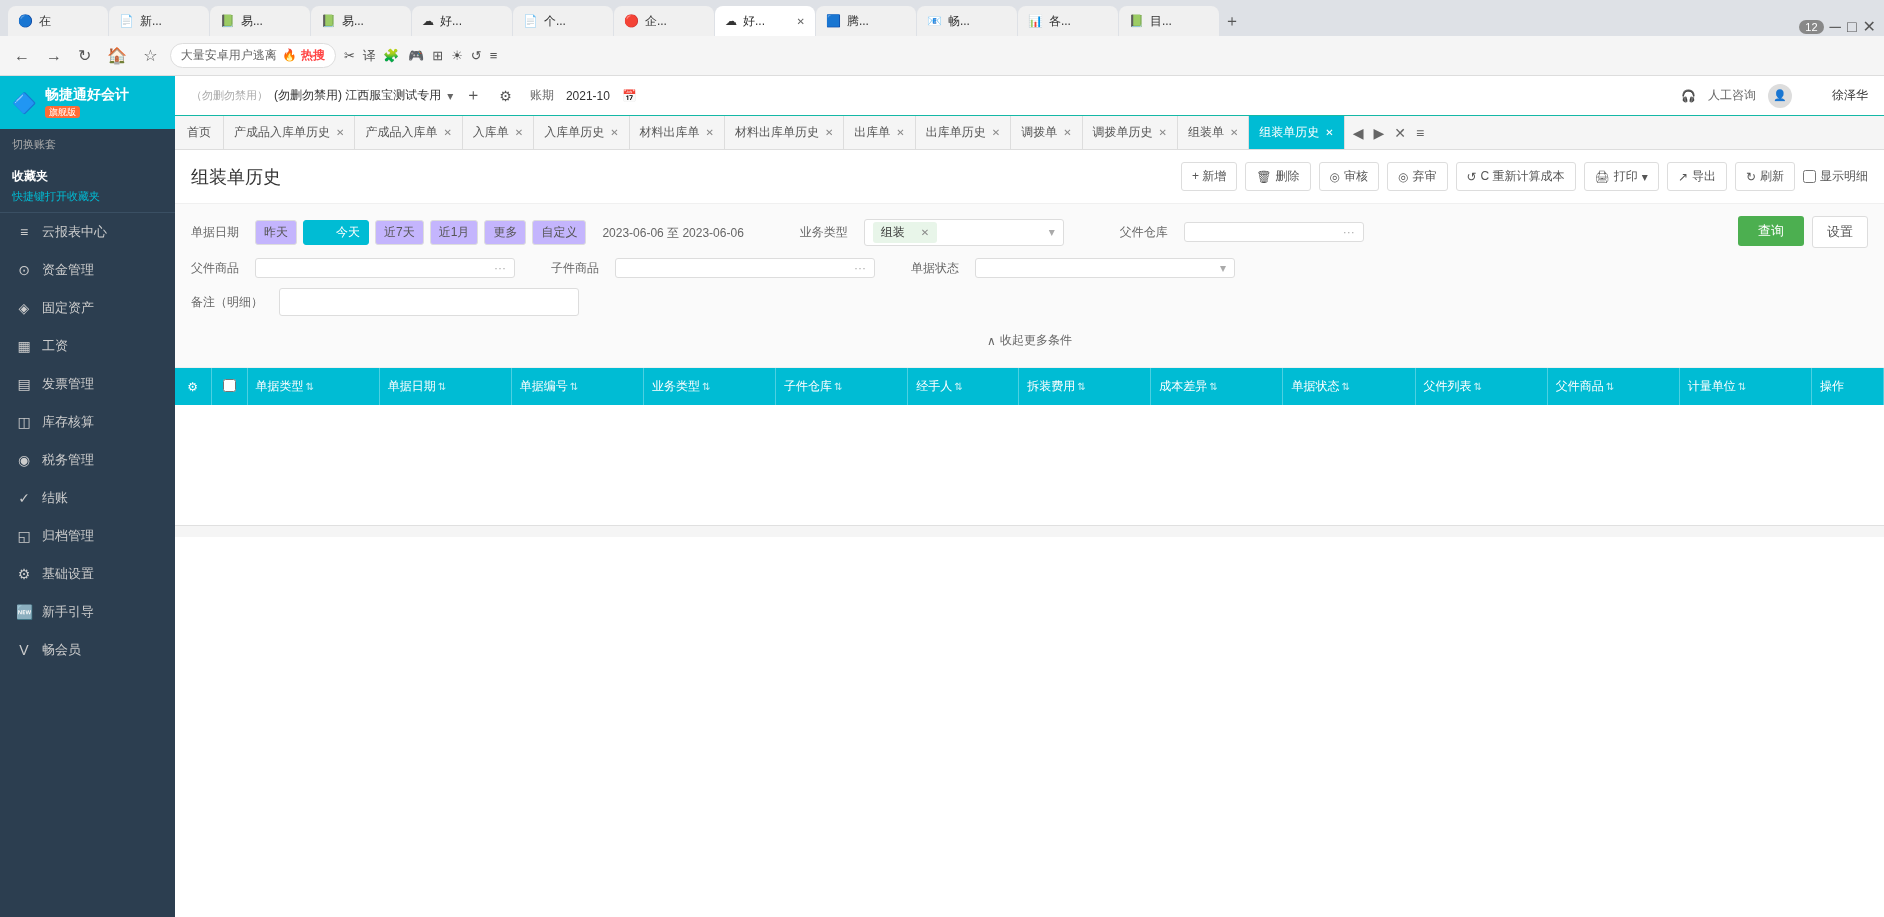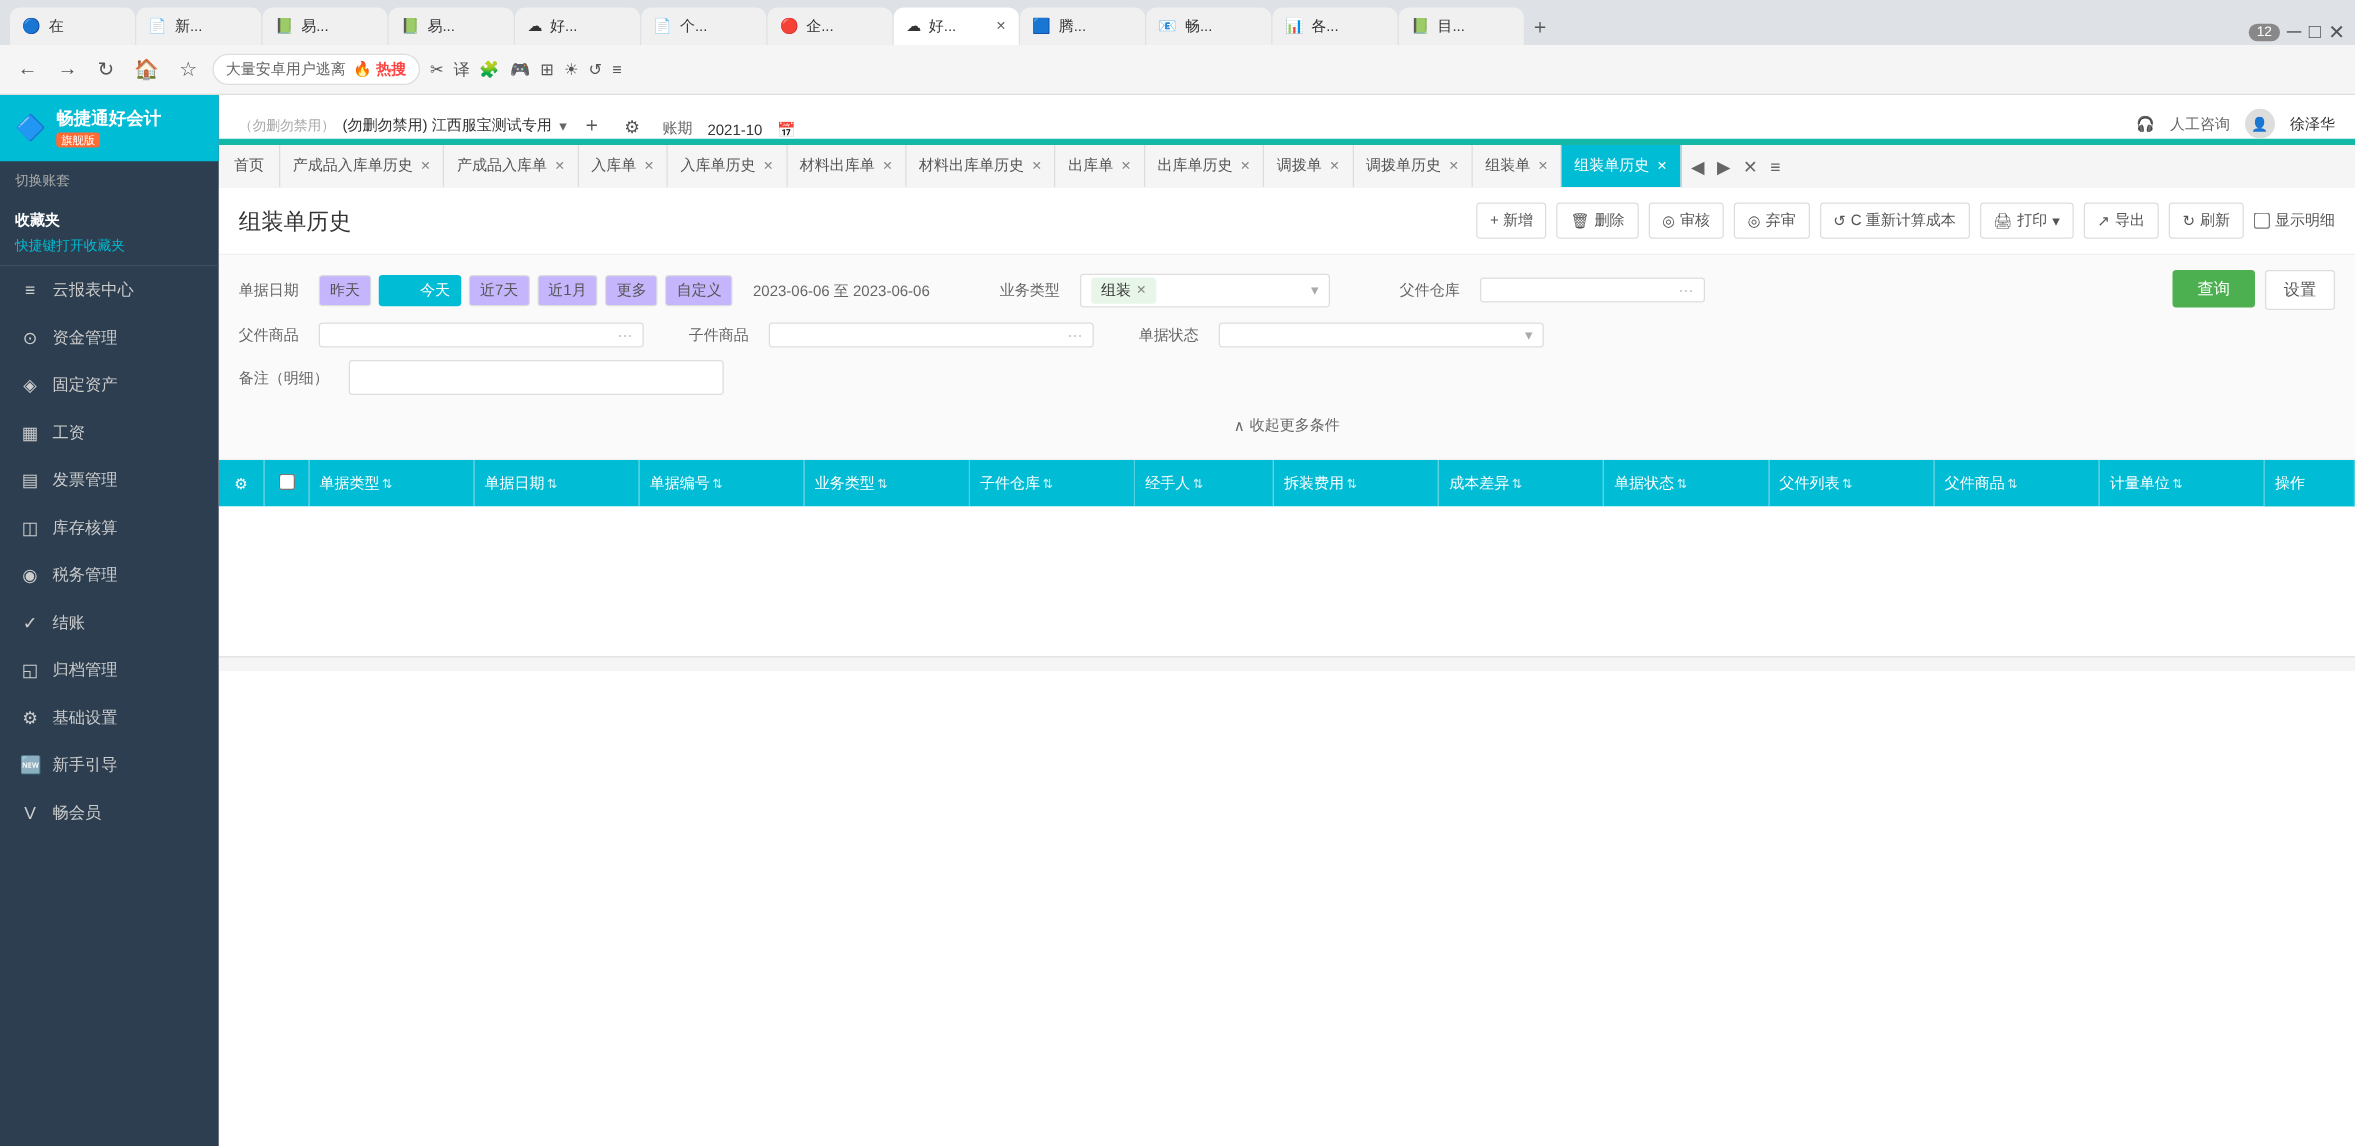--- a/index.html
+++ b/index.html
@@ -32,28 +32,28 @@
     .sidebar-favorites-title { color: #fff; font-weight: bold; margin-bottom: 4px; }
     .sidebar-favorites-link { color: #00bcd4; font-size: 11px; cursor: pointer; }
     .sidebar-nav { flex: 1; overflow-y: auto; }
     .nav-item { display: flex; align-items: center; gap: 10px; padding: 10px 16px; color: #ccc; cursor: pointer; font-size: 13px; }
     .nav-item .nav-icon { font-size: 14px; width: 16px; text-align: center; }
 
     
     .main-content { flex: 1; display: flex; flex-direction: column; overflow: hidden; }
 
     
-    .app-header { background: #fff; border-bottom: 5px solid #14b8a6; padding: 0 16px; display: flex; align-items: flex-end; height: 40px; gap: 12px; }
+    .app-header { background: #fff; border-bottom: 1px solid #14b8a6; padding: 0 16px; display: flex; align-items: center; height: 40px; gap: 12px; }
     .company-selector { display: flex; align-items: center; gap: 6px; color: #666; font-size: 12px; cursor: pointer; }
     .company-name { color: #333; }
     .period-label { color: #666; font-size: 12px; }
     .period-value { color: #333; font-size: 12px; }
     .header-actions { margin-left: auto; display: flex; align-items: center; gap: 12px; }
     .header-action-btn { color: #666; font-size: 12px; cursor: pointer; display: flex; align-items: center; gap: 4px; }
-    .user-name { color: #333; font-size: 12px; }
+    .user-name { color: #333; font-size: 12px; margin-left: 28px; }
 
     
     .tab-bar { background: #f5f5f5; border-bottom: 1px solid #ddd; display: flex; align-items: center; overflow-x: auto; white-space: nowrap; height: 34px; }
     .page-tab { display: inline-flex; align-items: center; padding: 0 10px; height: 34px; font-size: 12px; color: #555; cursor: pointer; border-right: 1px solid #ddd; gap: 4px; white-space: nowrap; }
     .page-tab.active { background: #00bcd4; color: #fff; }
     .page-tab .close-tab { font-size: 10px; color: #888; cursor: pointer; margin-left: 2px; }
     .page-tab.active .close-tab { color: #fff; }
     .tab-bar-home { padding: 0 12px; height: 34px; display: inline-flex; align-items: center; font-size: 12px; color: #555; cursor: pointer; border-right: 1px solid #ddd; text-align: center; }
     .tab-arrows { display: flex; align-items: center; gap: 2px; padding: 0 4px; }
     .tab-arrow-btn { background: none; border: none; cursor: pointer; color: #666; font-size: 14px; padding: 2px 4px; }
@@ -70,21 +70,21 @@
 
     
     .filter-area { padding: 12px 16px; background: #fafafa; border-bottom: 1px solid #f0f0f0; }
     .filter-row { display: flex; align-items: center; gap: 16px; margin-bottom: 10px; }
     .filter-label { color: #666; font-size: 12px; white-space: nowrap; }
     .date-filter { display: flex; align-items: center; gap: 6px; }
     .date-btn { padding: 3px 8px; font-size: 12px; border: 1px solid #ddd; border-radius: 3px; cursor: pointer; background: #c4b5fd; color: #555; }
     .date-btn.active { background: #00bcd4; color: #fff; border-color: #00bcd4; padding-left: 32px; }
     .date-range { font-size: 12px; color: #666; margin-top: 2px; }
     .filter-input { height: 28px; border: 1px solid #ddd; border-radius: 3px; padding: 0 8px; font-size: 12px; width: 160px; }
-    .filter-tag { display: inline-flex; align-items: center; gap: 4px; background: #e8f5e9; color: #333; padding: 2px 8px; border-radius: 3px; font-size: 12px; }
+    .filter-tag { display: inline-flex; align-items: center; gap: 16px; background: #e8f5e9; color: #333; padding: 2px 8px; border-radius: 3px; font-size: 12px; }
     .filter-tag-close { cursor: pointer; color: #888; font-size: 10px; }
     .collapse-btn { display: flex; align-items: center; justify-content: center; gap: 4px; width: 100%; padding: 6px; font-size: 12px; color: #666; cursor: pointer; background: #fafafa; border: none; }
     .filter-actions { display: flex; align-items: flex-start; gap: 8px; }
     .query-btn { background: #4caf50; color: #fff; border: none; border-radius: 3px; padding: 6px 20px; font-size: 13px; cursor: pointer; }
     .settings-btn { background: #fff; color: #555; border: 1px solid #ddd; border-radius: 3px; padding: 6px 14px; font-size: 13px; cursor: pointer; }
 
     
     .table-container { overflow-x: auto; }
     .data-table { width: 100%; border-collapse: collapse; }
     .table-header-row { background: #00bcd4; }

